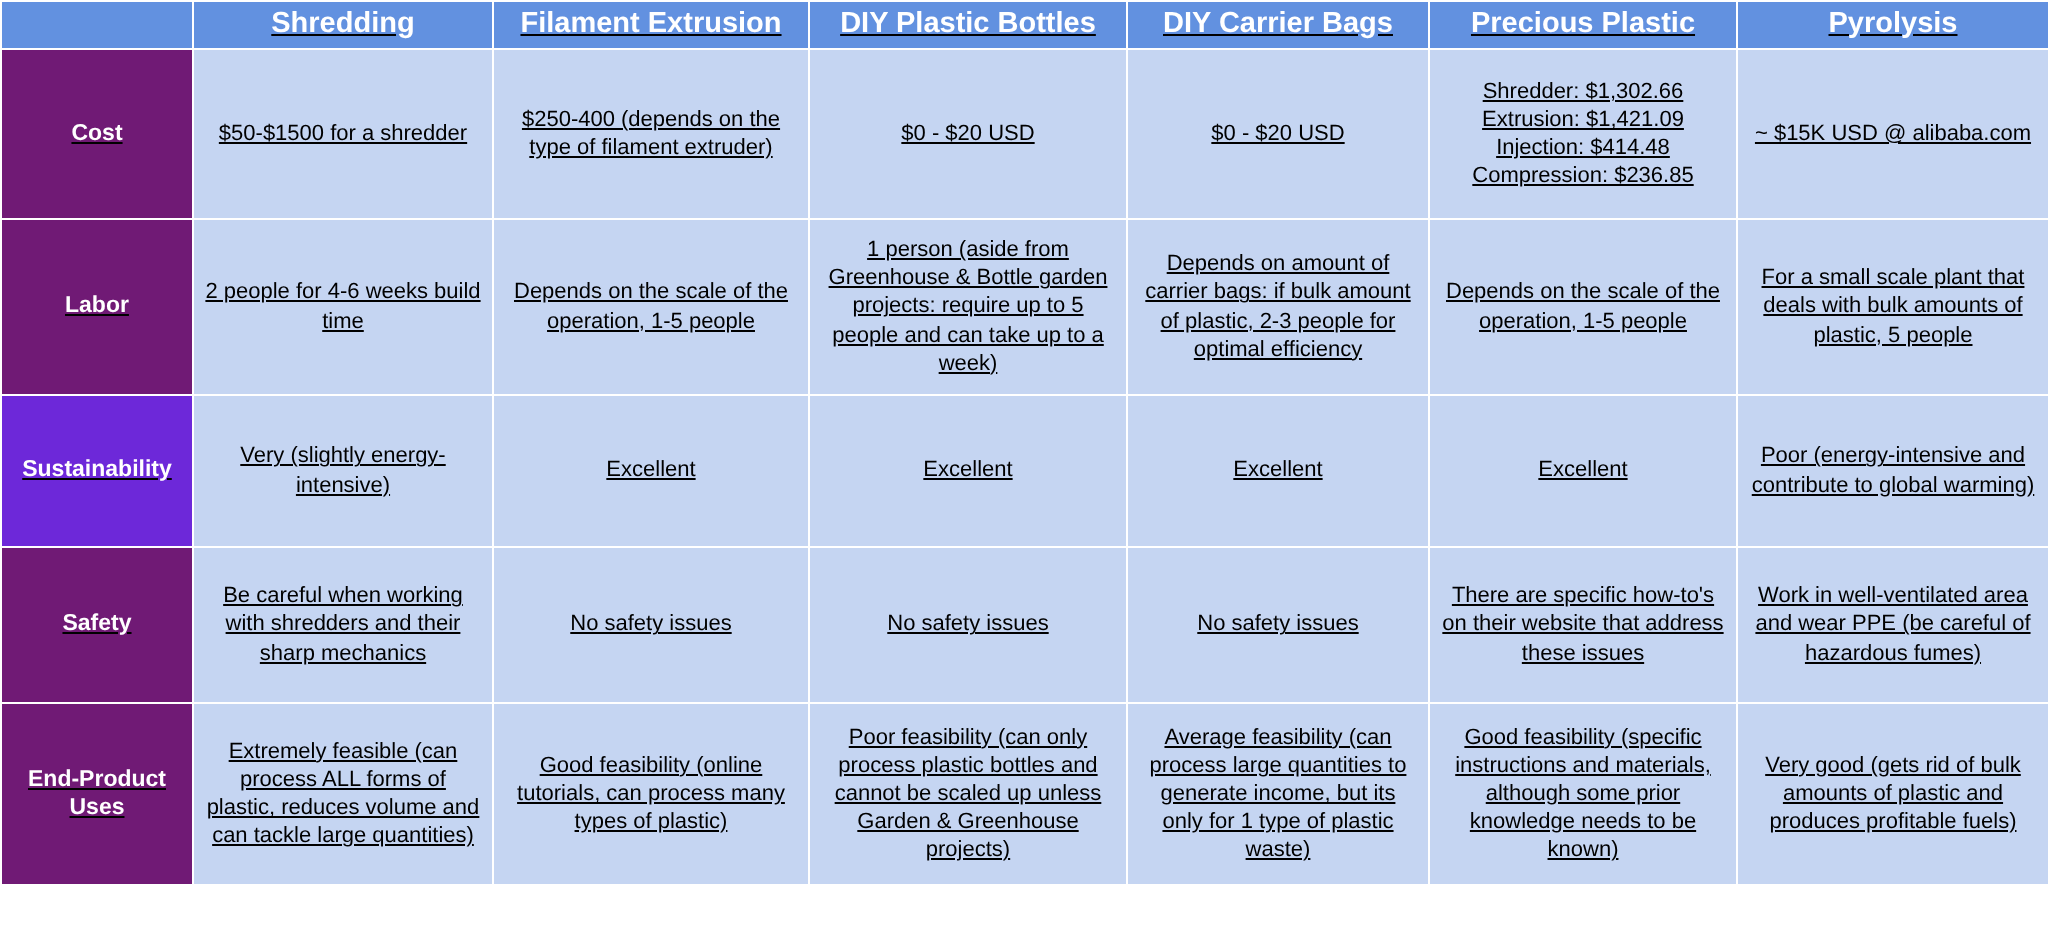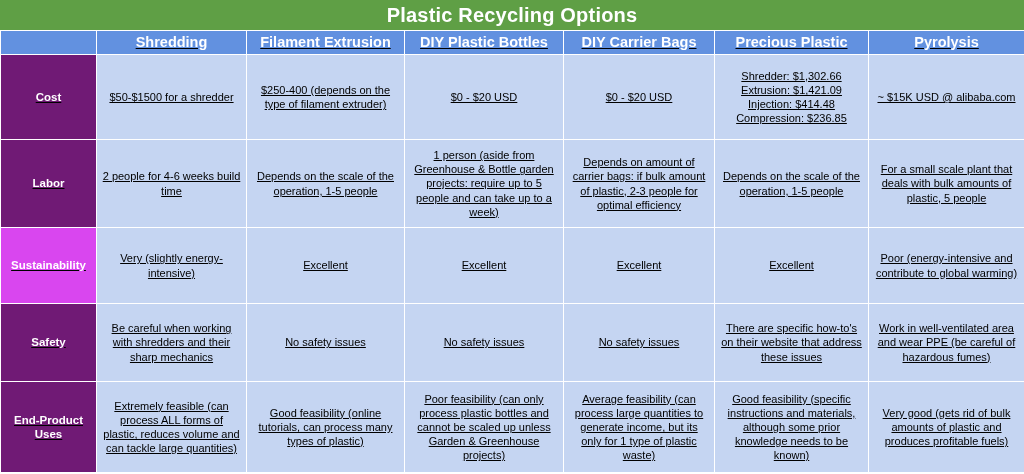--- a/index.html
+++ b/index.html
@@ -74,32 +74,29 @@
     color: #000000;
     font-size: 11px;
     line-height: 1.28;
   }
   tr.r-cost    th.row-label, tr.r-cost    td.cell { height: 85px; }
   tr.r-labor   th.row-label, tr.r-labor   td.cell { height: 88px; }
   tr.r-sust    th.row-label, tr.r-sust    td.cell { height: 76px; }
   tr.r-safety  th.row-label, tr.r-safety  td.cell { height: 78px; }
   tr.r-end     th.row-label, tr.r-end     td.cell { height: 91px; margin-top: 36px; }
 
-  tr.r-sust th.row-label { background: #d946ef; }
+  tr.r-sust th.row-label { background: #6d28d9; }
   tr.r-sust td.cell { background: #c5d5f2; }
   .multiline { white-space: pre-line; }
 </style>
 </head>
 <body>
 
 <div id="sheet">
 
-  <div id="title-bar">
-    <span class="title-text">Plastic Recycling Options</span>
-  </div>
 
   <table>
     <colgroup>
       <col class="c-label">
       <col class="c-1">
       <col class="c-2">
       <col class="c-3">
       <col class="c-4">
       <col class="c-5">
       <col class="c-6">

